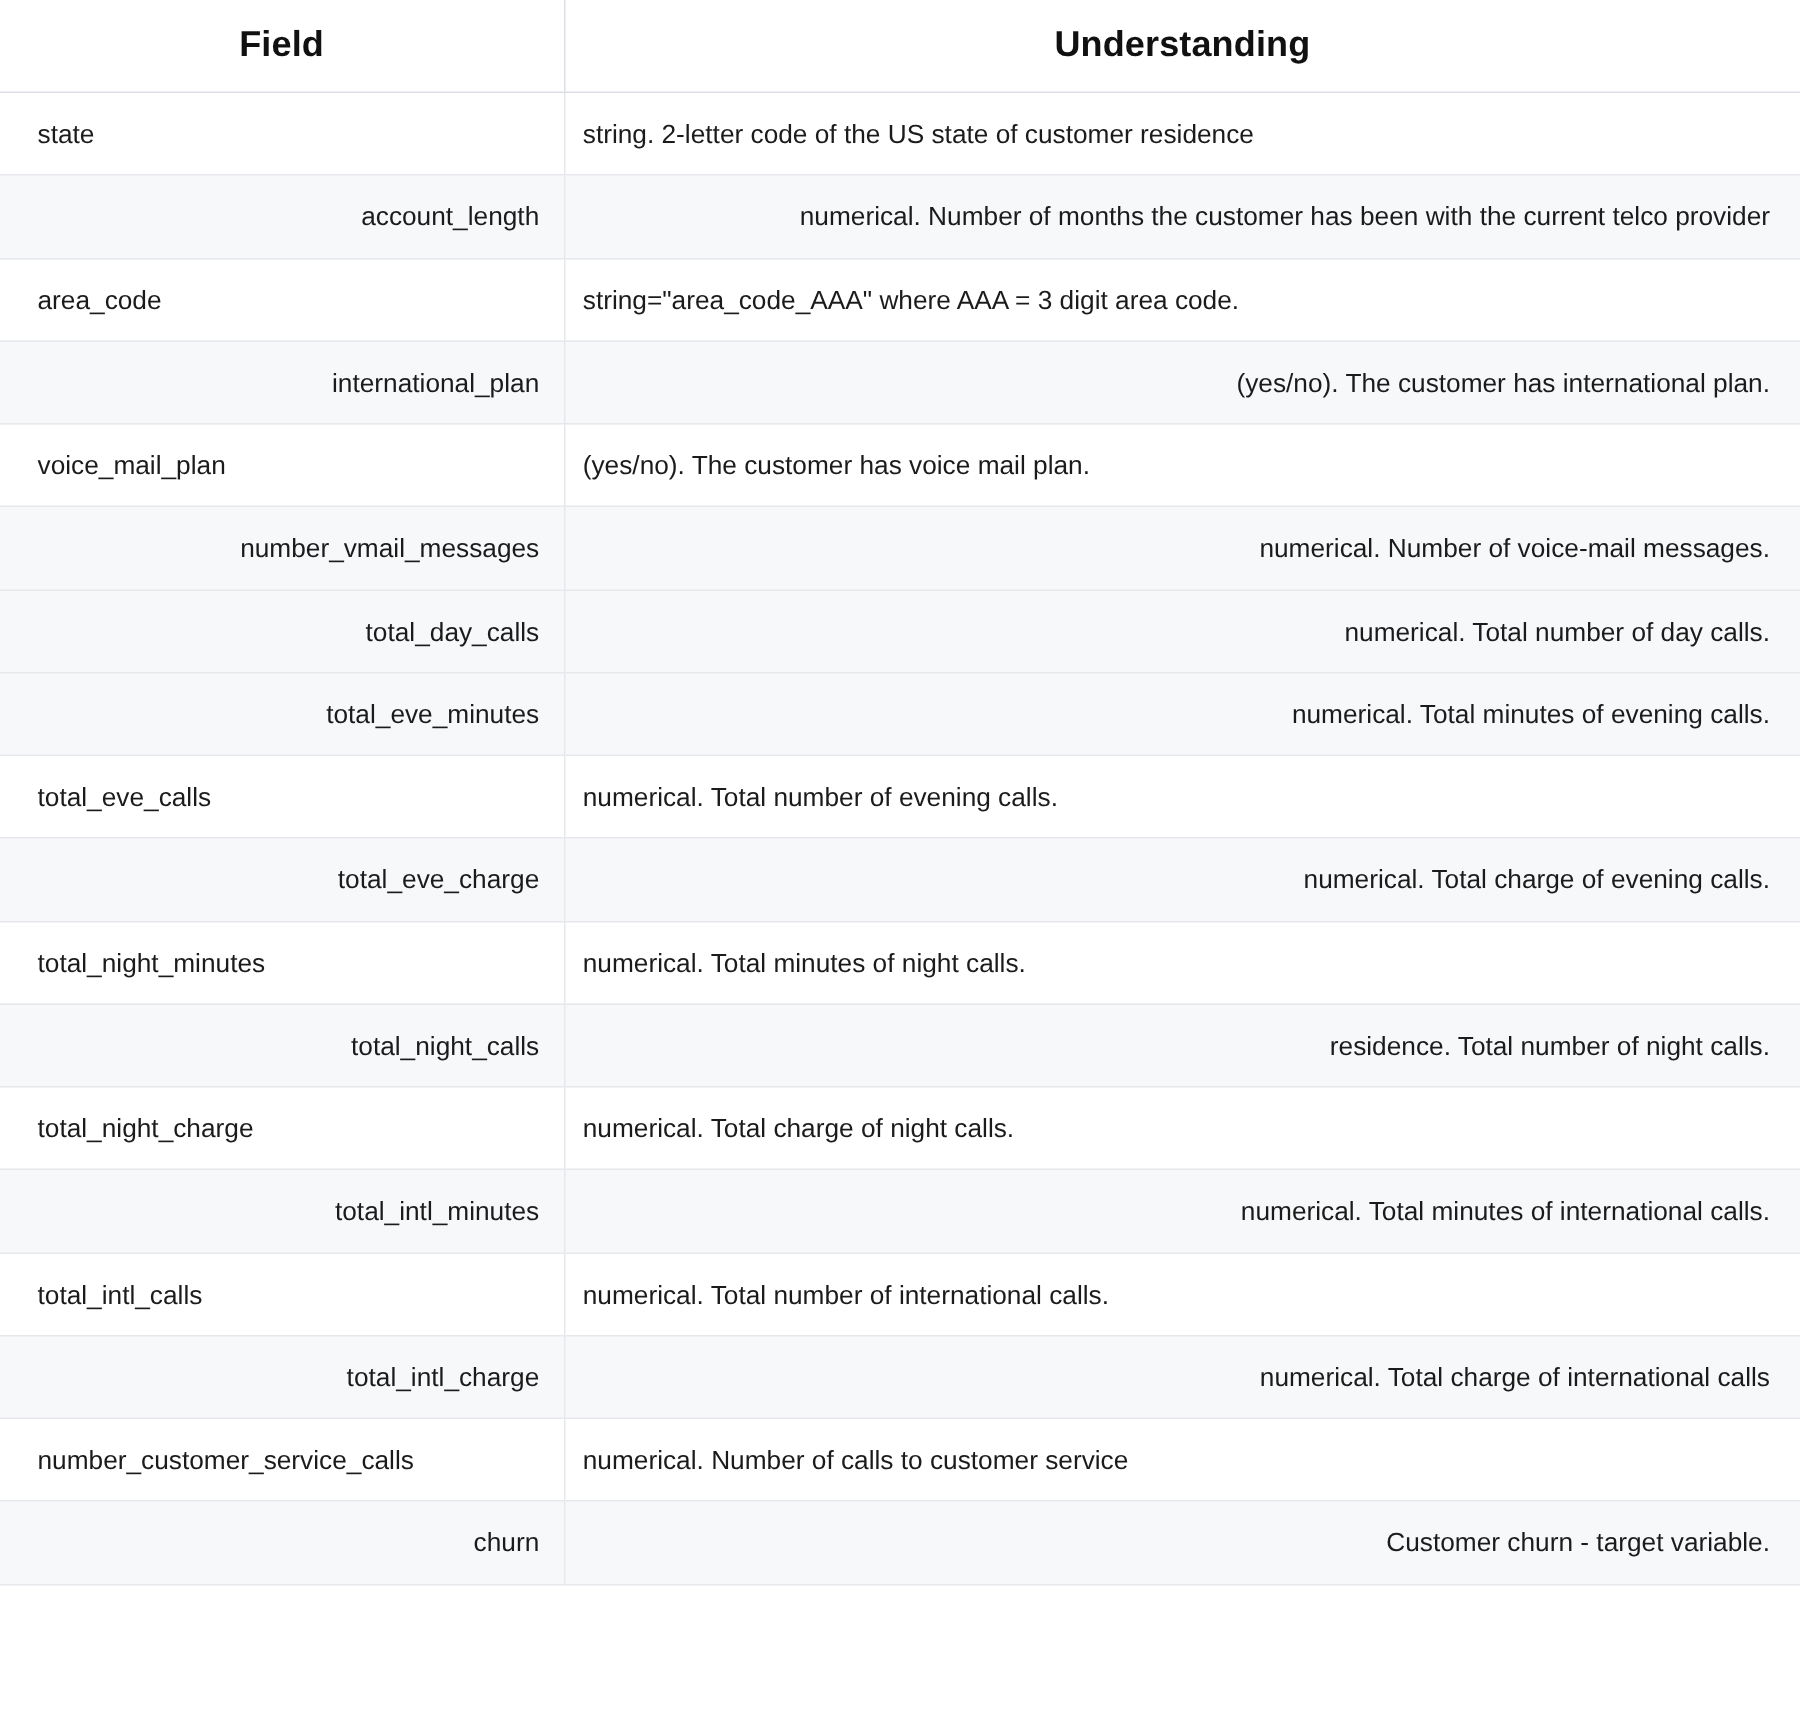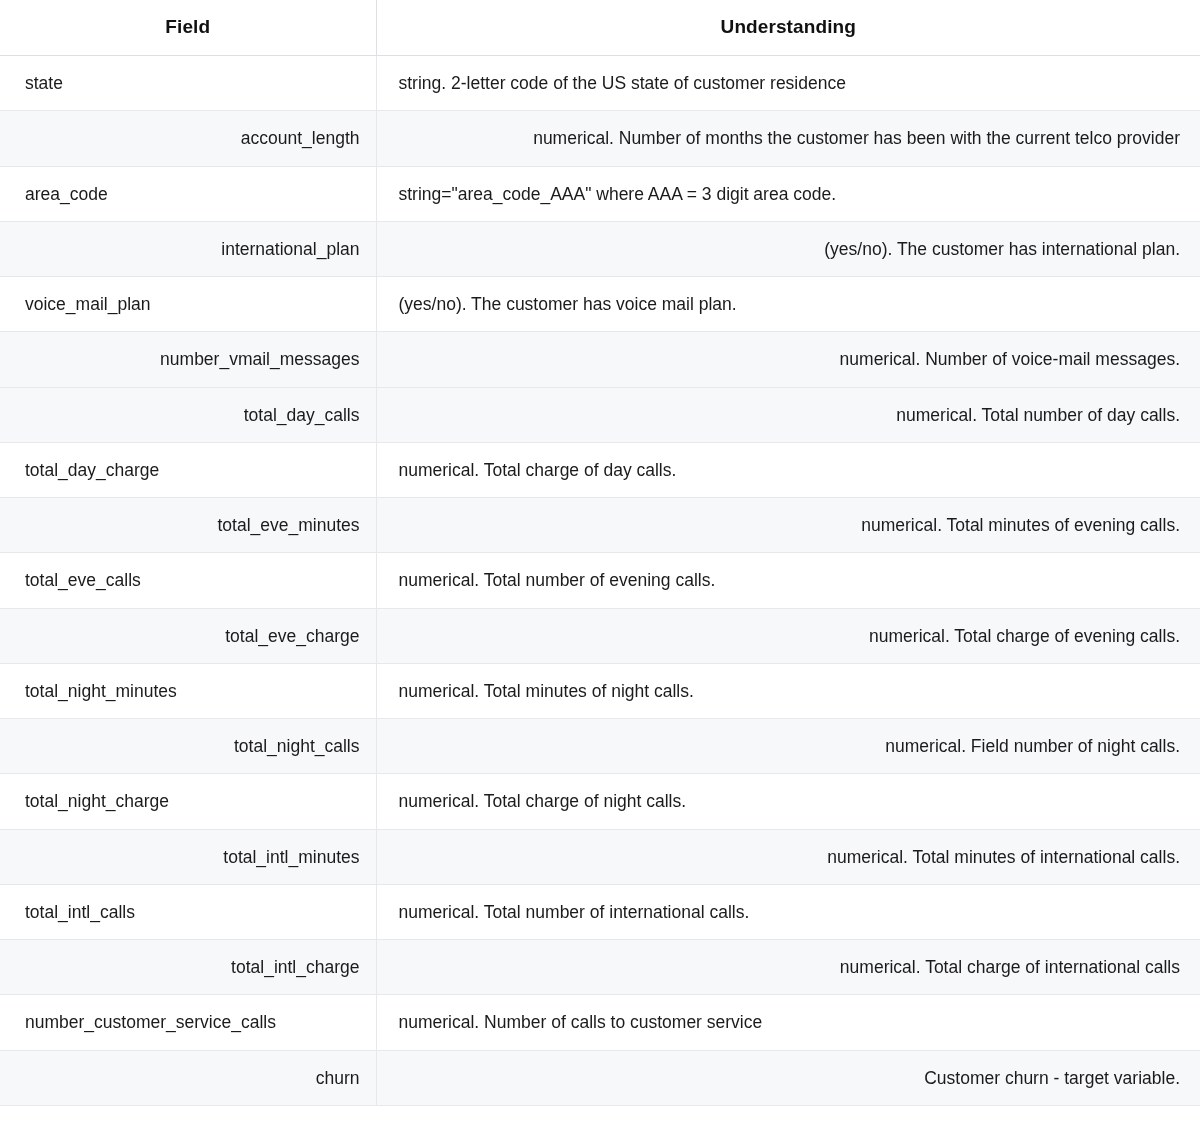--- a/index.html
+++ b/index.html
@@ -20,21 +20,21 @@
   }
   table.schema-table {
     border-collapse: collapse;
     width: 1200px;
     table-layout: fixed;
   }
   table.schema-table col.col-field { width: 376px; }
   table.schema-table col.col-understanding { width: 824px; }
 
   table.schema-table th {
-    font-size: 19px;
+    font-size: 24px;
     font-weight: bold;
     color: #111111;
     text-align: center;
     padding: 16px 10px 17px 10px;
     border-bottom: 1px solid #dcdfe3;
     background: #ffffff;
     letter-spacing: 0.1px;
   }
   table.schema-table th.th-field {
     border-right: 1px solid #dcdfe3;
@@ -45,21 +45,21 @@
     padding: 14px 16px 14px 25px;
     border-bottom: 1px solid #e6e8eb;
     vertical-align: middle;
     color: #1b1b1b;
     word-wrap: break-word;
   }
   table.schema-table td.cell-field {
     border-right: 1px solid #e6e8eb;
   }
   table.schema-table td.cell-understanding {
-    padding-left: 22px;
+    padding-left: 12px;
     padding-right: 20px;
   }
   table.schema-table tr.row-odd td {
     background: #ffffff;
   }
   table.schema-table tr.row-even td {
     background: #f7f8fa;
     text-align: right;
   }
   table.schema-table tr:last-child td {
@@ -103,43 +103,39 @@
           <td class="cell-understanding">(yes/no). The customer has voice mail plan.</td>
         </tr>
         <tr class="row-even">
           <td class="cell-field">number_vmail_messages</td>
           <td class="cell-understanding">numerical. Number of voice-mail messages.</td>
         </tr>
         <tr class="row-even">
           <td class="cell-field">total_day_calls</td>
           <td class="cell-understanding">numerical. Total number of day calls.</td>
         </tr>
-        <tr class="row-odd">
-          <td class="cell-field">total_day_charge</td>
-          <td class="cell-understanding">numerical. Total charge of day calls.</td>
-        </tr>
         <tr class="row-even">
           <td class="cell-field">total_eve_minutes</td>
           <td class="cell-understanding">numerical. Total minutes of evening calls.</td>
         </tr>
         <tr class="row-odd">
           <td class="cell-field">total_eve_calls</td>
           <td class="cell-understanding">numerical. Total number of evening calls.</td>
         </tr>
         <tr class="row-even">
           <td class="cell-field">total_eve_charge</td>
           <td class="cell-understanding">numerical. Total charge of evening calls.</td>
         </tr>
         <tr class="row-odd">
           <td class="cell-field">total_night_minutes</td>
           <td class="cell-understanding">numerical. Total minutes of night calls.</td>
         </tr>
         <tr class="row-even">
           <td class="cell-field">total_night_calls</td>
-          <td class="cell-understanding">numerical. Field number of night calls.</td>
+          <td class="cell-understanding">residence. Total number of night calls.</td>
         </tr>
         <tr class="row-odd">
           <td class="cell-field">total_night_charge</td>
           <td class="cell-understanding">numerical. Total charge of night calls.</td>
         </tr>
         <tr class="row-even">
           <td class="cell-field">total_intl_minutes</td>
           <td class="cell-understanding">numerical. Total minutes of international calls.</td>
         </tr>
         <tr class="row-odd">

